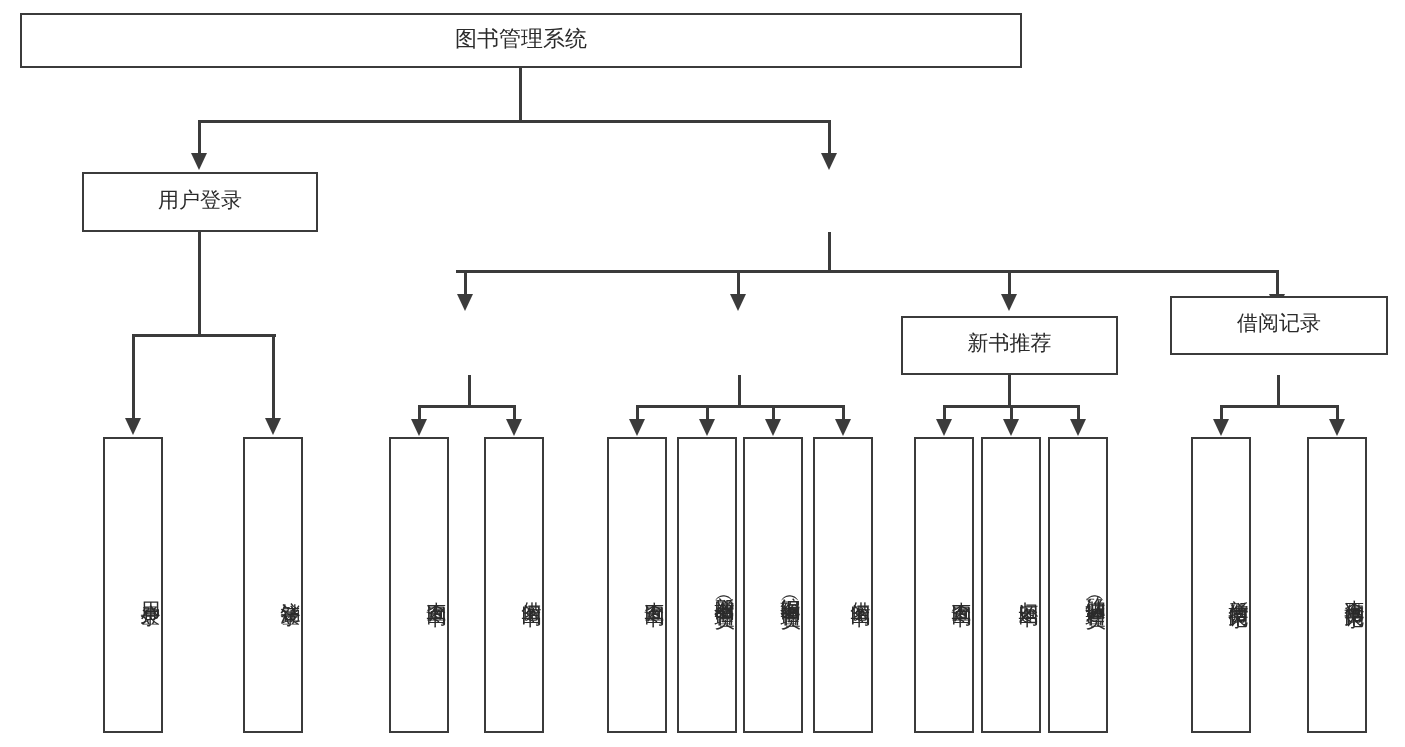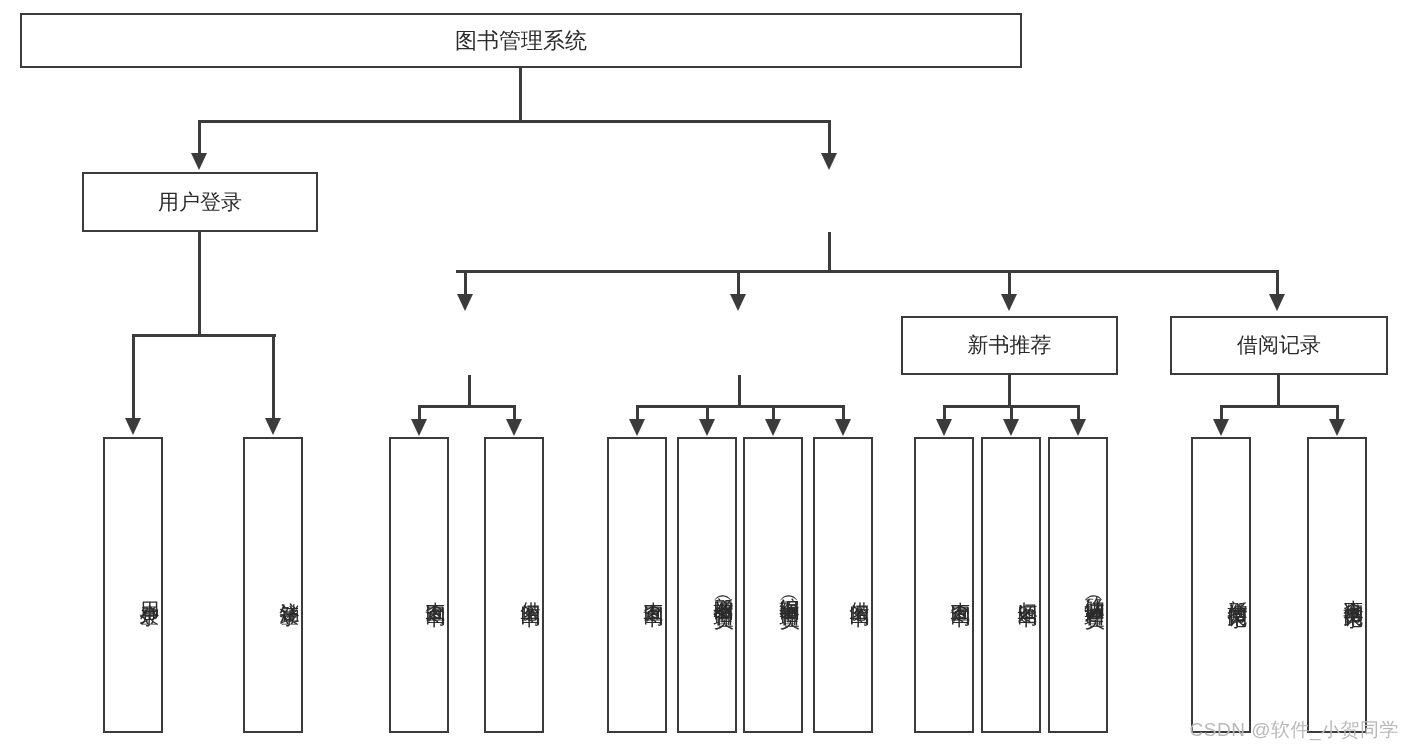--- a/index.html
+++ b/index.html
@@ -2,21 +2,21 @@
 <html><head>
 <meta charset="utf-8">
 <style>
   html,body{margin:0;padding:0;}
   body{
     width:1405px;height:747px;
     background:#ffffff;
     font-family:"Liberation Sans","DejaVu Sans",sans-serif;
     overflow:hidden;
   }
-  #canvas{position:relative;width:1405px;height:747px;}
+  #canvas{position:relative;width:1405px;height:747px;font-family:Liberation Mono, monospace;}
 
   .node{
     position:absolute;
     box-sizing:border-box;
     background:#ffffff;
     border:2.5px solid #3b3b3b;
     display:flex;
     align-items:center;
     justify-content:center;
     color:#2b2b2b;
@@ -96,21 +96,21 @@
   <div class="vline" style="left:737px;top:270px;height:28px;"></div>
   <div class="arrow" style="left:730px;top:294px;"></div>
   <div class="vline" style="left:1008px;top:270px;height:28px;"></div>
   <div class="arrow" style="left:1001px;top:294px;"></div>
   <div class="vline" style="left:1276px;top:270px;height:28px;"></div>
   <div class="arrow" style="left:1269px;top:294px;"></div>
 
   <div class="node h" style="left:901px;top:316px;width:217px;height:59px;">
     <span>新书推荐</span>
   </div>
-  <div class="node h" style="left:1170px;top:316px;width:218px;height:59px;">
+  <div class="node h" style="left:1170px;top:296px;width:218px;height:59px;">
     <span>借阅记录</span>
   </div>
 
   <div class="vline" style="left:468px;top:375px;height:32px;"></div>
   <div class="hline" style="left:419px;top:405px;width:97px;"></div>
   <div class="vline" style="left:418px;top:405px;height:18px;"></div>
   <div class="arrow" style="left:411px;top:419px;"></div>
   <div class="vline" style="left:513px;top:405px;height:18px;"></div>
   <div class="arrow" style="left:506px;top:419px;"></div>
 
@@ -178,15 +178,14 @@
     <span>确认归还（管理员）</span>
   </div>
 
   <div class="node leaf" style="left:1191px;top:437px;width:60px;height:296px;">
     <span>新增借阅记录</span>
   </div>
   <div class="node leaf" style="left:1307px;top:437px;width:60px;height:296px;">
     <span>查询借阅记录</span>
   </div>
 
-  <div class="watermark">CSDN @软件_小贺同学</div>
 
 </div>
 
 </body></html>

